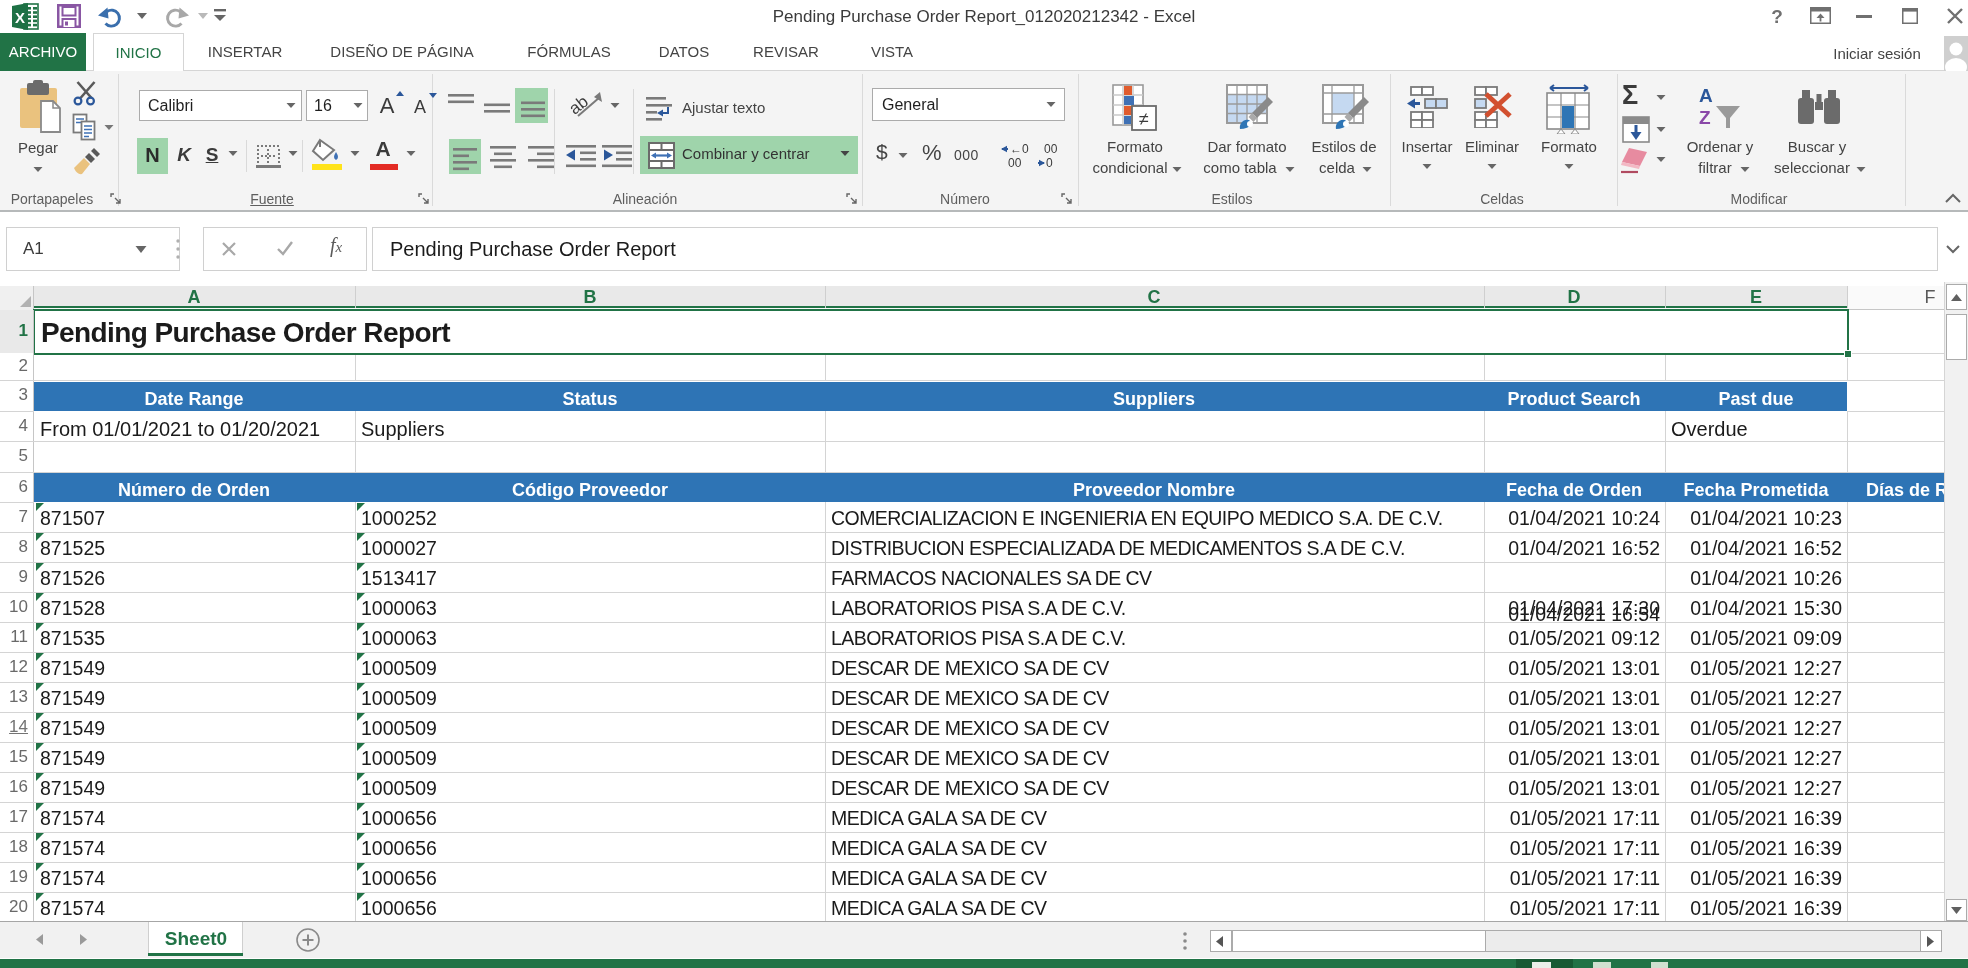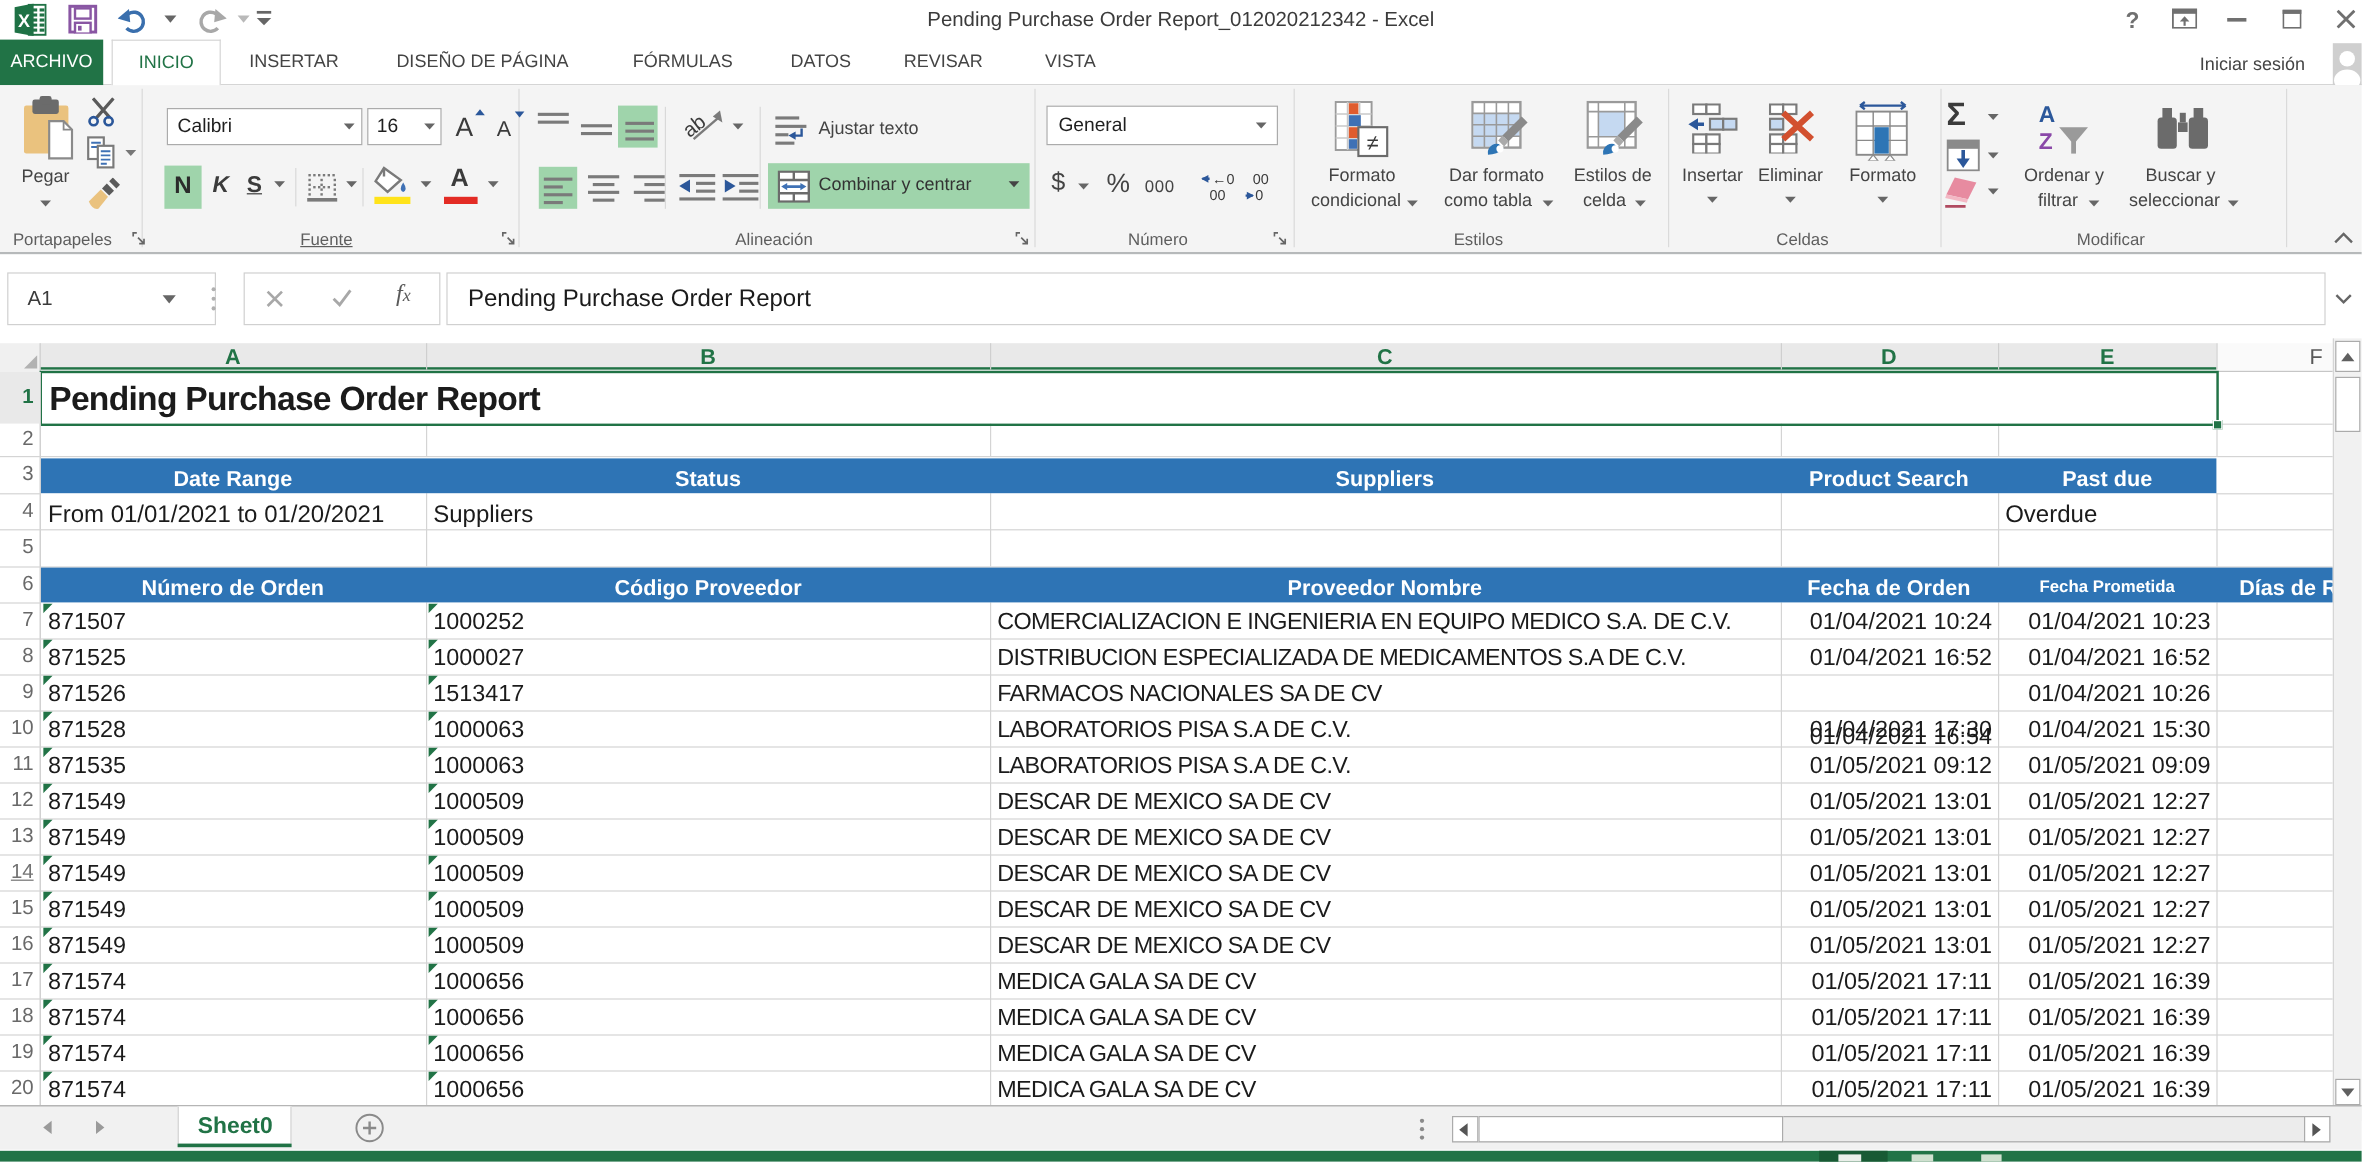--- a/index.html
+++ b/index.html
@@ -546,21 +546,21 @@
 <div class="ab" style="left:34px;top:473px;width:1910px;height:29px;background:#2e74b5;"></div>
 <div class="ab txt" style="left:194px;top:389px;transform:translateX(-50%);font-size:18px;font-weight:bold;color:#fff;">Date Range</div>
 <div class="ab txt" style="left:590px;top:389px;transform:translateX(-50%);font-size:18px;font-weight:bold;color:#fff;">Status</div>
 <div class="ab txt" style="left:1154px;top:389px;transform:translateX(-50%);font-size:18px;font-weight:bold;color:#fff;">Suppliers</div>
 <div class="ab txt" style="left:1574px;top:389px;transform:translateX(-50%);font-size:18px;font-weight:bold;color:#fff;text-align:right;">Product Search</div>
 <div class="ab txt" style="left:1756px;top:389px;transform:translateX(-50%);font-size:18px;font-weight:bold;color:#fff;">Past due</div>
 <div class="ab txt" style="left:194px;top:480px;transform:translateX(-50%);font-size:18px;font-weight:bold;color:#fff;">Número de Orden</div>
 <div class="ab txt" style="left:590px;top:480px;transform:translateX(-50%);font-size:18px;font-weight:bold;color:#fff;">Código Proveedor</div>
 <div class="ab txt" style="left:1154px;top:480px;transform:translateX(-50%);font-size:18px;font-weight:bold;color:#fff;">Proveedor Nombre</div>
 <div class="ab txt" style="left:1574px;top:480px;transform:translateX(-50%);font-size:18px;font-weight:bold;color:#fff;">Fecha de Orden</div>
-<div class="ab txt" style="left:1756px;top:480px;transform:translateX(-50%);font-size:14px;font-weight:bold;color:#fff;">Fecha Prometida</div>
+<div class="ab txt" style="left:1756px;top:480px;transform:translateX(-50%);font-size:18px;font-weight:bold;color:#fff;">Fecha Prometida</div>
 <div class="ab txt" style="left:1866px;top:480px;font-size:18px;font-weight:bold;color:#fff;width:78px;overflow:hidden;">Días de Re</div>
 <div class="ab txt" style="left:40px;top:418px;font-size:20px;color:#1b1b1b;">From 01/01/2021 to 01/20/2021</div>
 <div class="ab txt" style="left:361px;top:418px;font-size:20px;color:#1b1b1b;">Suppliers</div>
 <div class="ab txt" style="left:1671px;top:418px;font-size:20px;color:#1b1b1b;">Overdue</div>
 <div class="ab txt" style="left:41px;top:317px;font-size:28px;letter-spacing:-0.6px;font-weight:bold;color:#1b1b1b;">Pending Purchase Order Report</div>
 <div class="ab" style="left:33px;top:309px;width:1816px;height:46px;border:2px solid #217346;"></div>
 <div class="ab" style="left:1844px;top:350px;width:8px;height:8px;background:#217346;border:1px solid #fff;"></div>
 <div class="ab txt" style="left:40px;top:507px;font-size:19.5px;color:#1b1b1b;">871507</div>
 <div class="ab txt" style="left:361px;top:507px;font-size:19.5px;color:#1b1b1b;">1000252</div>
 <div class="ab txt" style="left:831px;top:507px;font-size:19.5px;letter-spacing:-0.55px;color:#1b1b1b;">COMERCIALIZACION E INGENIERIA EN EQUIPO MEDICO S.A. DE C.V.</div>

